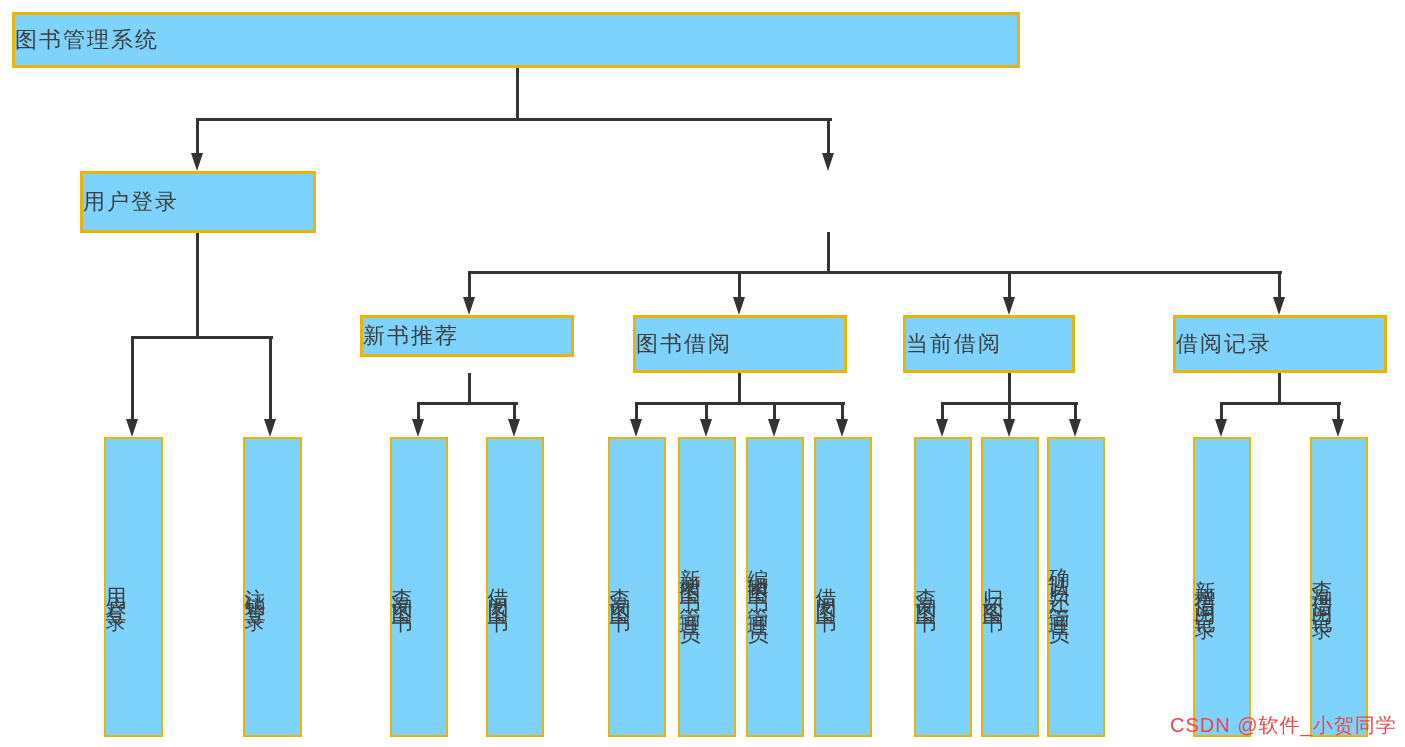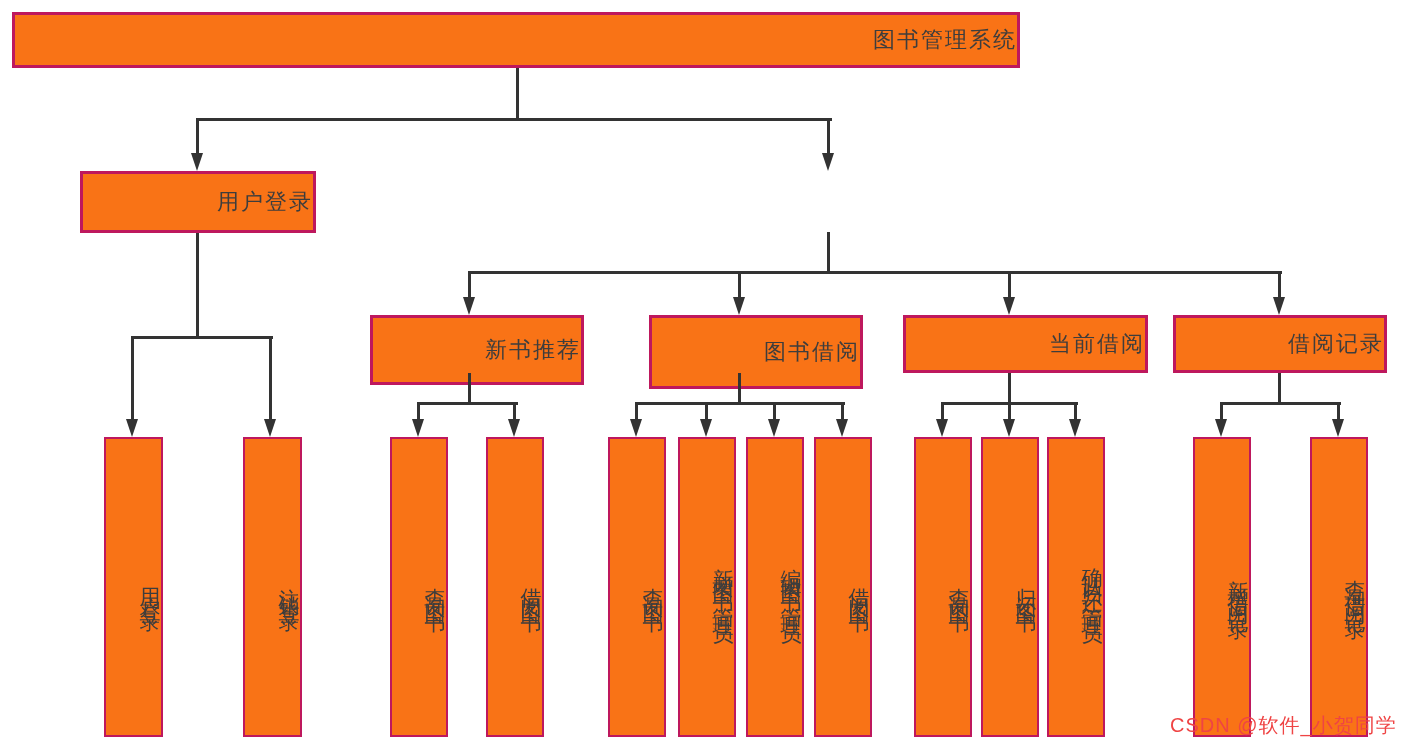--- a/index.html
+++ b/index.html
@@ -6,26 +6,26 @@
   body { font-family: "Liberation Sans", "DejaVu Sans", sans-serif; }
   #canvas {
     position: relative;
     width: 1405px;
     height: 747px;
     background: #ffffff;
     overflow: hidden;
   }
   .box {
     position: absolute;
-    background: #f97316;
-    border: 3px solid #be185d;
+    background: #7dd3fc;
+    border: 3px solid #eab308;
     box-sizing: border-box;
     display: flex;
     align-items: center;
-    justify-content: flex-end;
+    justify-content: flex-start;
   }
   .box.leaf { border-width: 2px; }
   .box span {
     color: #3d3d3d;
     font-size: 22px;
     letter-spacing: 2px;
     white-space: nowrap;
   }
   .box.v span {
     writing-mode: vertical-rl;
@@ -83,27 +83,27 @@
   <div class="ln" style="left:468px;top:271px;width:814px;height:3px"></div>
   <div class="ln" style="left:468px;top:271px;width:3px;height:28px"></div>
   <div class="ar" style="left:463px;top:297px"></div>
   <div class="ln" style="left:738px;top:271px;width:3px;height:28px"></div>
   <div class="ar" style="left:733px;top:297px"></div>
   <div class="ln" style="left:1008px;top:271px;width:3px;height:28px"></div>
   <div class="ar" style="left:1003px;top:297px"></div>
   <div class="ln" style="left:1278px;top:271px;width:3px;height:28px"></div>
   <div class="ar" style="left:1273px;top:297px"></div>
 
-  <div class="box h" style="left:370px;top:315px;width:214px;height:70px">
+  <div class="box h" style="left:360px;top:315px;width:214px;height:42px">
     <span>新书推荐</span>
   </div>
-  <div class="box h" style="left:649px;top:315px;width:214px;height:74px">
+  <div class="box h" style="left:633px;top:315px;width:214px;height:58px">
     <span>图书借阅</span>
   </div>
-  <div class="box h" style="left:903px;top:315px;width:245px;height:58px">
+  <div class="box h" style="left:903px;top:315px;width:172px;height:58px">
     <span>当前借阅</span>
   </div>
   <div class="box h" style="left:1173px;top:315px;width:214px;height:58px">
     <span>借阅记录</span>
   </div>
 
   <div class="ln" style="left:468px;top:373px;width:3px;height:32px"></div>
   <div class="ln" style="left:417px;top:402px;width:101px;height:3px"></div>
   <div class="ln" style="left:417px;top:402px;width:3px;height:18px"></div>
   <div class="ar" style="left:412px;top:419px"></div>

